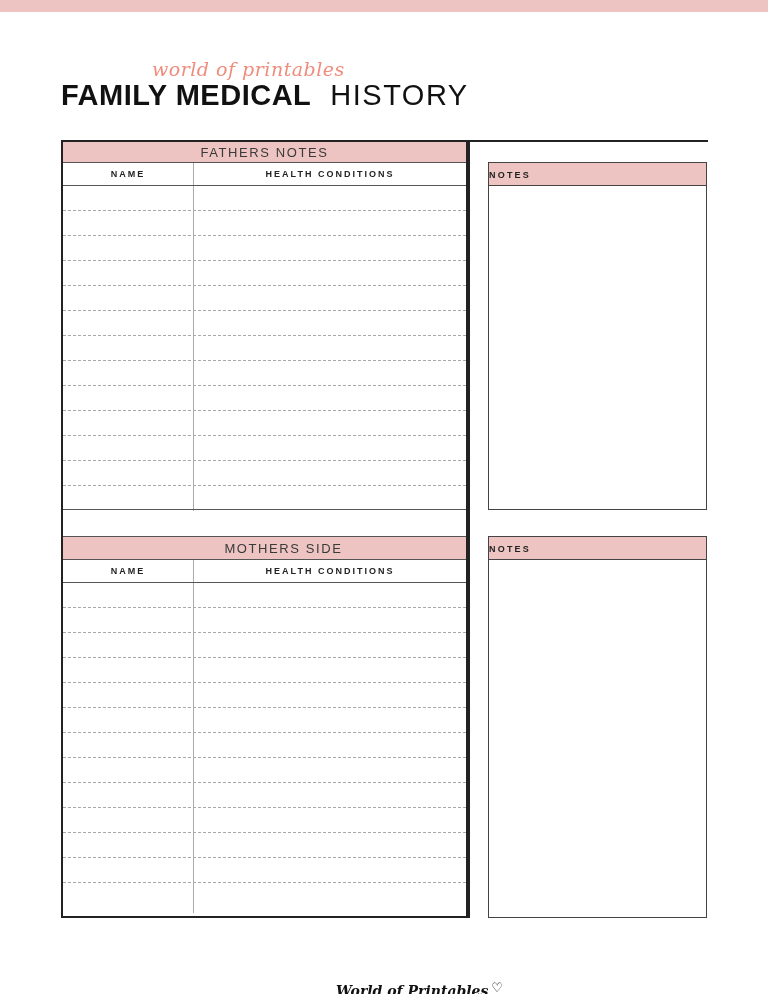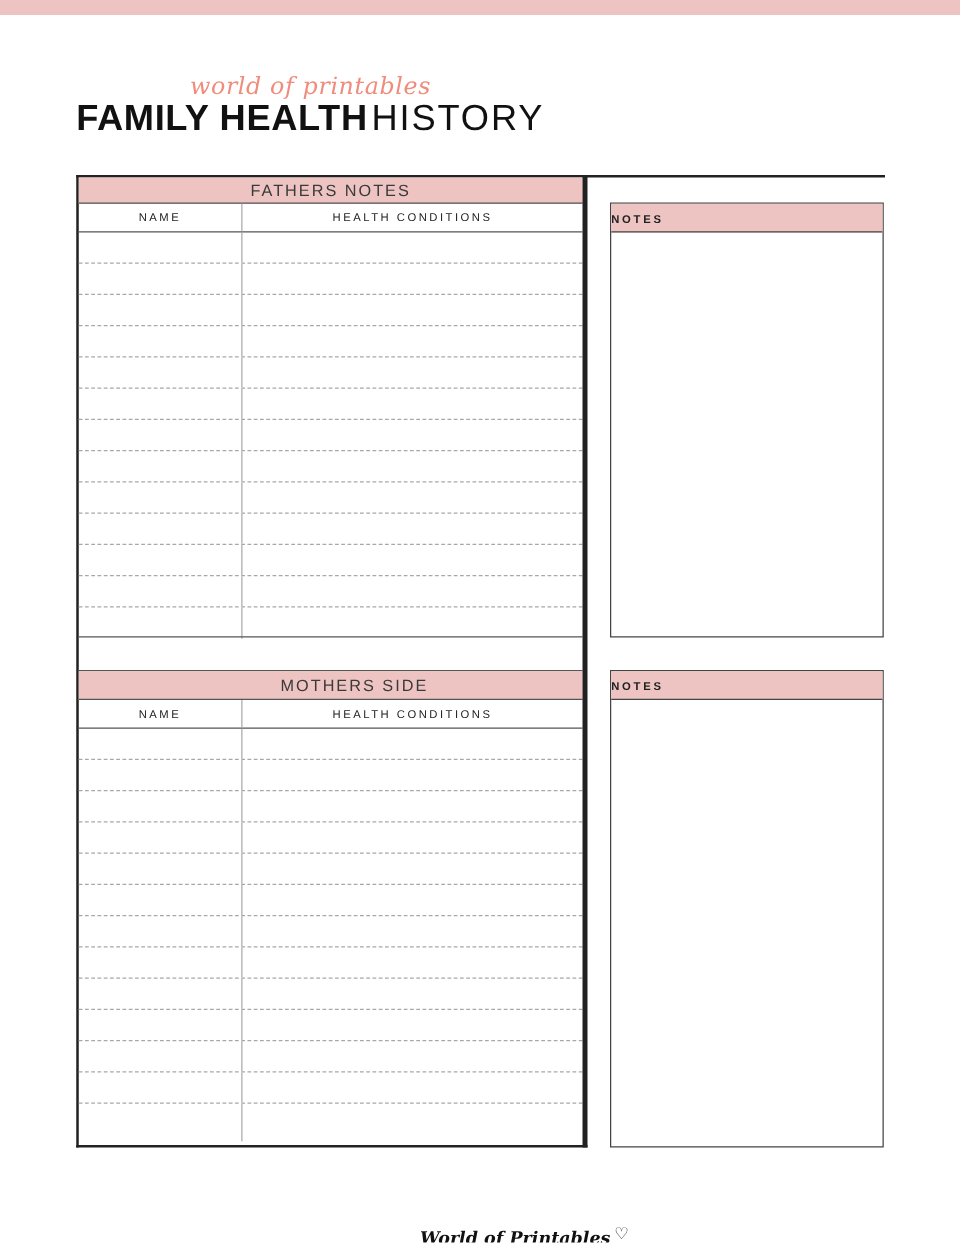--- a/index.html
+++ b/index.html
@@ -15,38 +15,38 @@
     position: absolute; left: 152px; top: 58px; width: 182px;
     font-family: "DejaVu Serif", serif; font-style: italic;
     font-size: 19px; letter-spacing: 0.5px; color: #f08c7c; text-align: center;
     white-space: nowrap; line-height: 22px;
   }
   .title {
     position: absolute; left: 61px; top: 80px; white-space: nowrap;
     font-size: 29px; line-height: 30px; letter-spacing: 0.5px;
   }
   .title .bold { font-weight: 700; color: #111; }
-  .title .light { font-weight: 400; color: #111; letter-spacing: 1.5px; margin-left: 3px; }
+  .title .light { font-weight: 400; color: #111; letter-spacing: 1.5px; margin-left: 19px; }
 
   
   .left-frame {
     position: absolute; left: 61px; top: 140px; width: 405px; height: 776px;
     border: 2px solid #222; border-top: none;
   }
   .top-rule { position: absolute; left: 61px; top: 140px; width: 647px; height: 2px; background: #222; }
   .left-rule { position: absolute; left: 466px; top: 140px; width: 2px; height: 778px; background: #222; }
 
   .section { position: absolute; left: 63px; width: 403px; }
   .section-title {
     height: 20px; background: #edc4c2; border-bottom: 1.5px solid #555;
     text-align: center; font-size: 13px; line-height: 21px; letter-spacing: 1.6px; color: #3a3a3a;
   }
   .col-head {
     display: flex; height: 22px; border-bottom: 1.5px solid #555;
-    font-size: 9px; font-weight: 400; letter-spacing: 2px; line-height: 23px; color: #222;
+    font-size: 9px; font-weight: 700; letter-spacing: 2px; line-height: 23px; color: #222;
   }
   .col-head .c1 { width: 130px; text-align: center; border-right: 1px solid #aaa; }
   .col-head .c2 { flex: 1; text-align: center; }
   .rows { position: relative; }
   .row { display: flex; height: 25px; box-sizing: border-box; border-bottom: 1px dashed #a8a8a8; }
   .row.last { border-bottom: none; }
   .row .c1 { width: 130px; border-right: 1px solid #aaa; }
   .row .c2 { flex: 1; }
 
   .gap-row { position: absolute; left: 63px; top: 509px; width: 403px; height: 26px; border-top: 1.5px solid #555; border-bottom: 1.5px solid #555; }
@@ -68,21 +68,21 @@
   }
   .footer-logo .heart { font-style: normal; font-weight: 400; font-size: 13px; margin-left: 3px; position: relative; top: -4px; }
 </style>
 </head>
 <body>
 
 <div class="top-bar"></div>
 
 <div class="brand-script">world of printables</div>
 <div class="title">
-  <span class="bold">FAMILY HEALTH</span><span class="light">HISTORY</span>
+  <span class="bold">FAMILY MEDICAL</span><span class="light">HISTORY</span>
 </div>
 
 <div class="top-rule"></div>
 <div class="left-frame"></div>
 
 <div class="section" style="top:142px;">
   <div class="section-title">FATHERS NOTES</div>
   <div class="col-head">
     <div class="c1">NAME</div>
     <div class="c2">HEALTH CONDITIONS</div>

